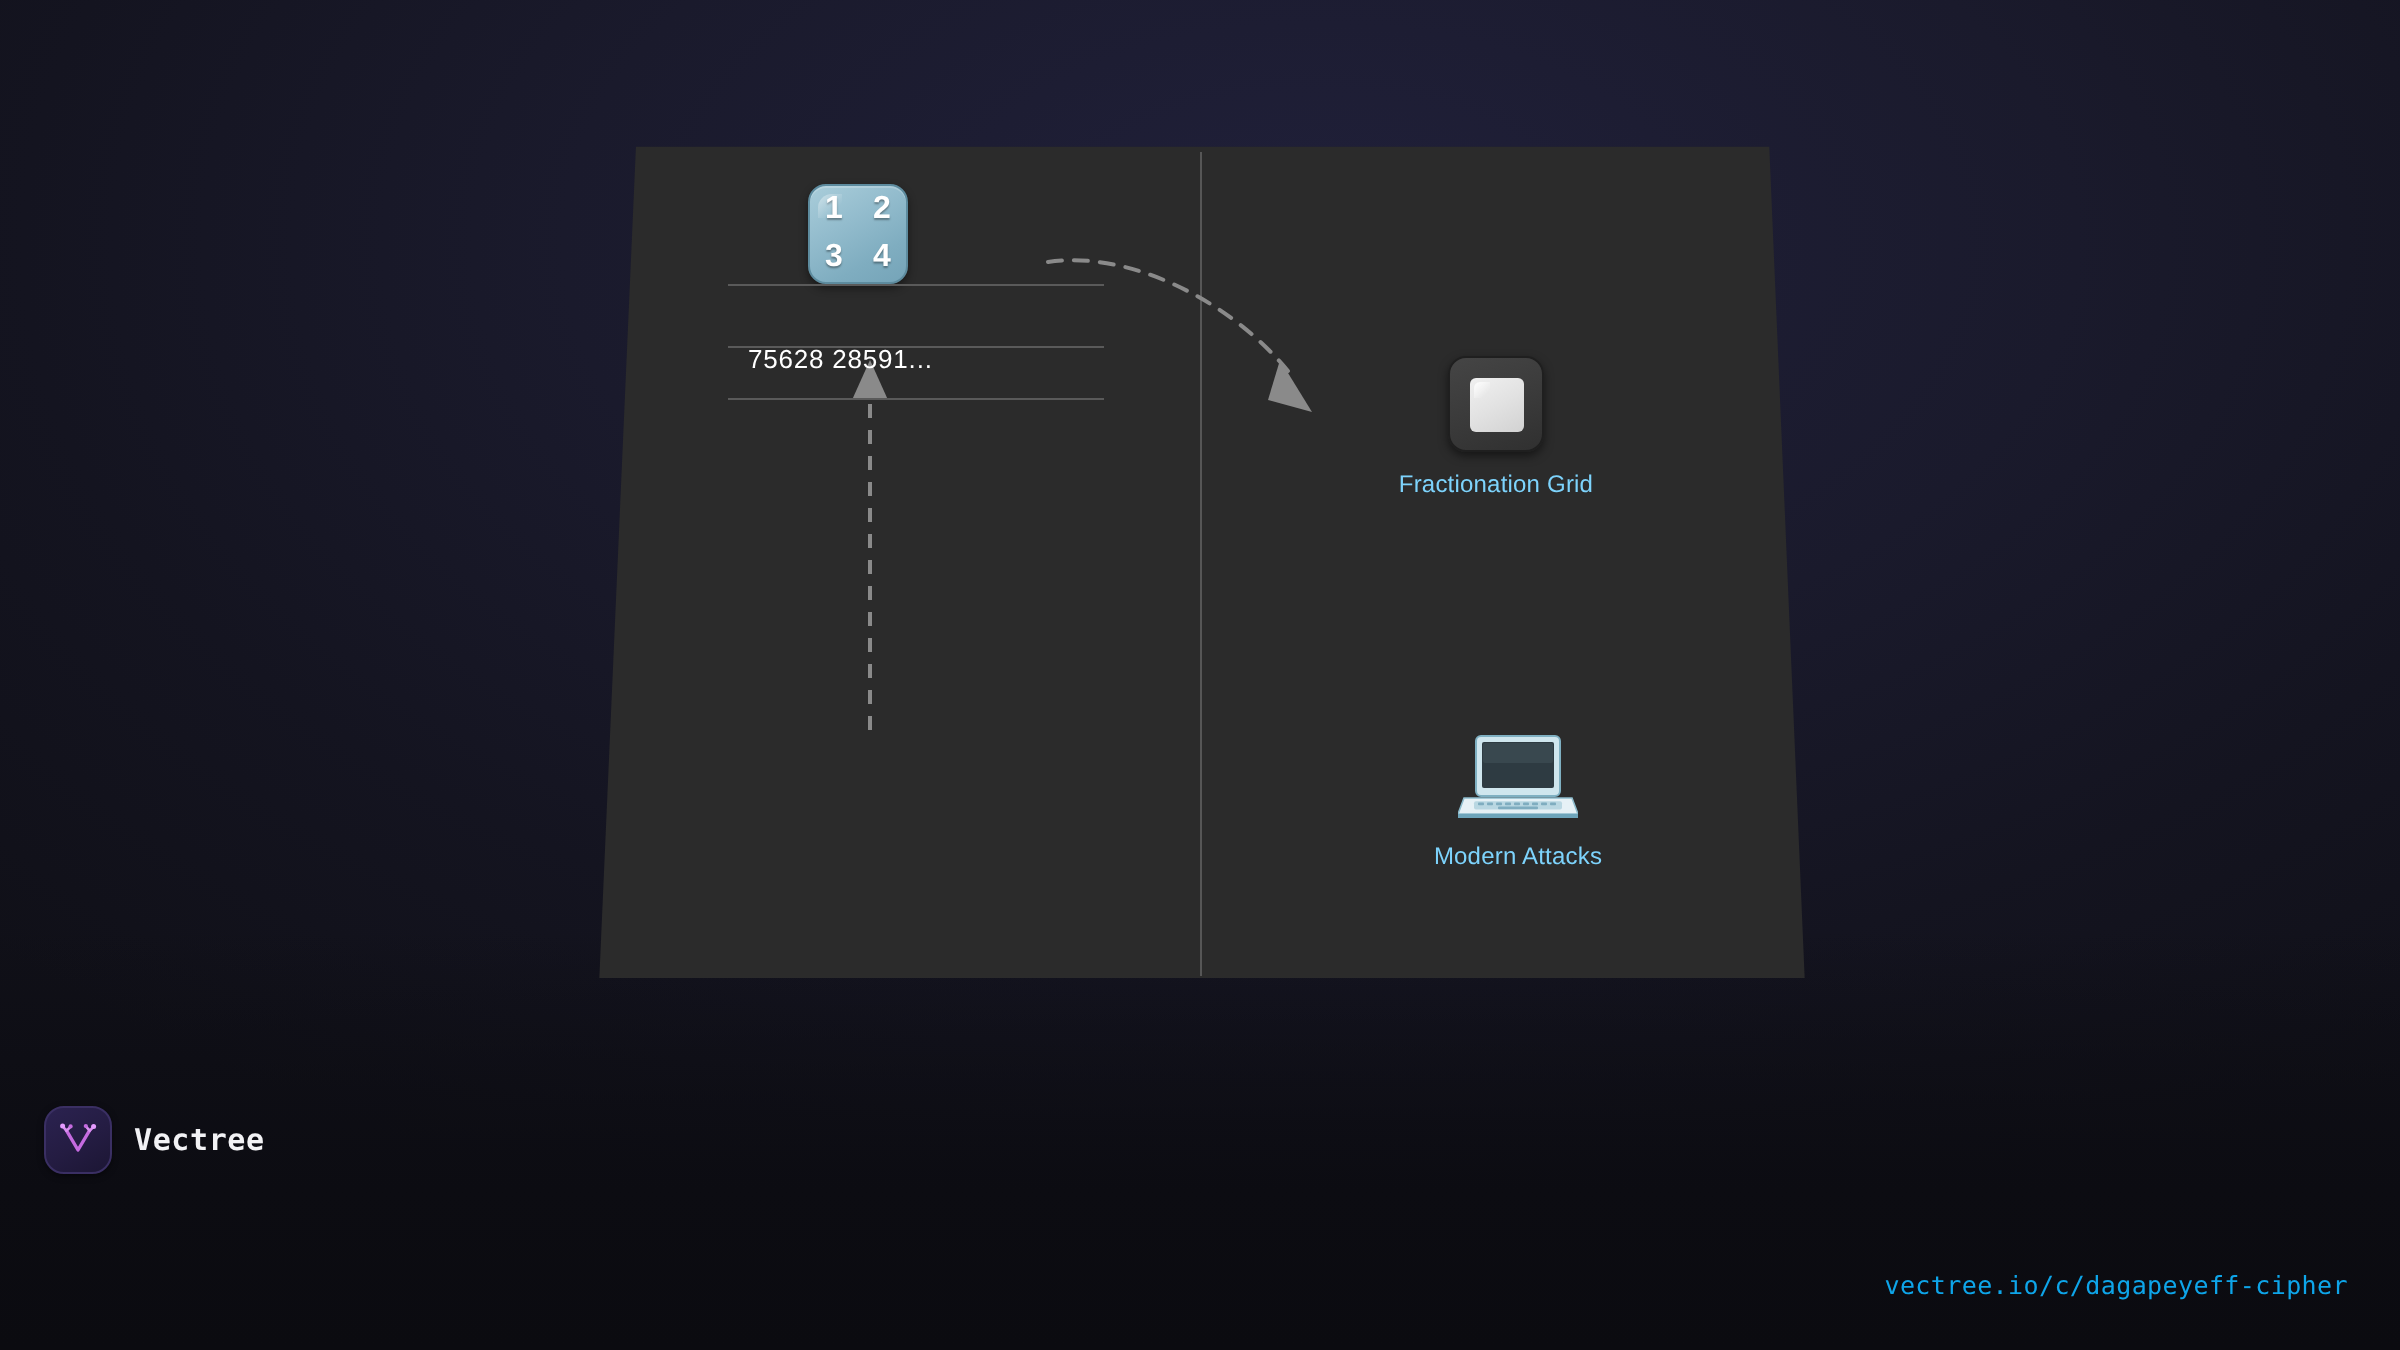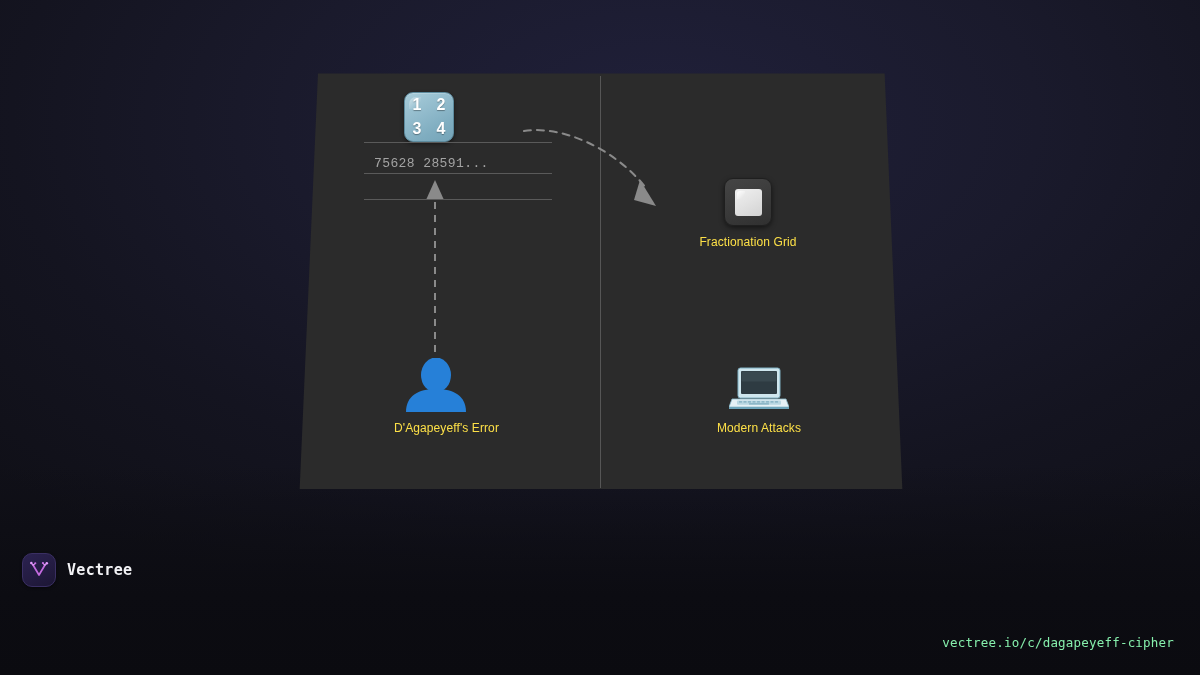--- a/index.html
+++ b/index.html
@@ -58,21 +58,21 @@
     position:absolute;
     left:304px; top:6px; width:1px; height:412px;
     background:#565656;
   }
 
   
   .node { position:absolute; text-align:center; }
   .node-label {
     margin-top:9px;
     font-size:12px;
-    color:#fde047;
+    color:#7dd3fc;
     white-space:nowrap;
     letter-spacing:.1px;
   }
 
   
   #icon-numgrid {
     width:50px; height:50px; border-radius:9px;
     background:linear-gradient(150deg,#a9cdda 0%, #93bccd 38%, #7fadc0 72%, #75a4b8 100%);
     border:1.5px solid #5d8b9e;
     box-shadow:0 2px 4px rgba(0,0,0,.45), inset 0 1px 0 rgba(255,255,255,.2);
@@ -114,23 +114,23 @@
 
   
   .person-svg { display:block; }
   
   .laptop-svg { display:block; }
 
   
   #rows { position:absolute; left:68px; top:72px; width:188px; height:60px; }
   .row-line { position:absolute; left:0; width:188px; height:1px; background:#5a5a5a; }
   #row-text {
-    position:absolute; left:10px; top:14px;
-    font-family:Liberation Mono, monospace;
-    font-size:13px; color:#a3a3a3; letter-spacing:.4px; white-space:nowrap;
+    position:absolute; left:10px; top:30px;
+    font-family:Liberation Sans, sans-serif;
+    font-size:13px; color:#ffffff; letter-spacing:.4px; white-space:nowrap;
   }
 
   
   #connectors { position:absolute; inset:0; overflow:visible; pointer-events:none; }
 
   
   #footer { position:absolute; left:0; right:0; bottom:0; height:130px;padding-left:38px; }
 
   #brand-row {
     position:absolute; left:22px; top:8px;
@@ -149,21 +149,21 @@
   }
   #page-title {
     position:absolute; left:21px; top:44px;
     font-family:"DejaVu Sans Mono","Liberation Mono",monospace;
     font-size:33px; font-weight:700; color:#ffffff; letter-spacing:.5px;
     white-space:nowrap;
   }
   #footer-url {
     position:absolute; right:26px; bottom:25px;
     font-family:"DejaVu Sans Mono","Liberation Mono",monospace;
-    font-size:12.5px; color:#86efac; letter-spacing:.2px; white-space:nowrap;
+    font-size:12.5px; color:#0ea5e9; letter-spacing:.2px; white-space:nowrap;
   }
 </style>
 </head>
 <body>
 
 <div id="bg"></div>
 <div id="bg-fade"></div>
 
 <div id="slab-wrap">
 
@@ -194,27 +194,20 @@
     </div>
   </div>
 
   <div id="rows">
     <div class="row-line" style="top:0px;"></div>
     <div class="row-line" style="top:31px;"></div>
     <div class="row-line" style="top:57px;"></div>
     <div id="row-text">75628 28591...</div>
   </div>
 
-  <div class="node" style="left:98px; top:288px; width:84px;">
-    <svg class="person-svg" width="84" height="54" viewBox="0 0 84 54">
-      <ellipse cx="42" cy="17" rx="15" ry="17.5" fill="#2680d8"></ellipse>
-      <path d="M 12 54 C 12 38, 24 31, 42 31 C 60 31, 72 38, 72 54 Z" fill="#2680d8"></path>
-    </svg>
-    <div class="node-label">D'Agapeyeff's Error</div>
-  </div>
 
   <div class="node" style="left:397px; top:108px; width:110px;">
     <div style="display:flex; justify-content:center;">
       <div id="icon-fracgrid">
         <div class="inner"></div>
       </div>
     </div>
     <div class="node-label">Fractionation Grid</div>
   </div>
 

